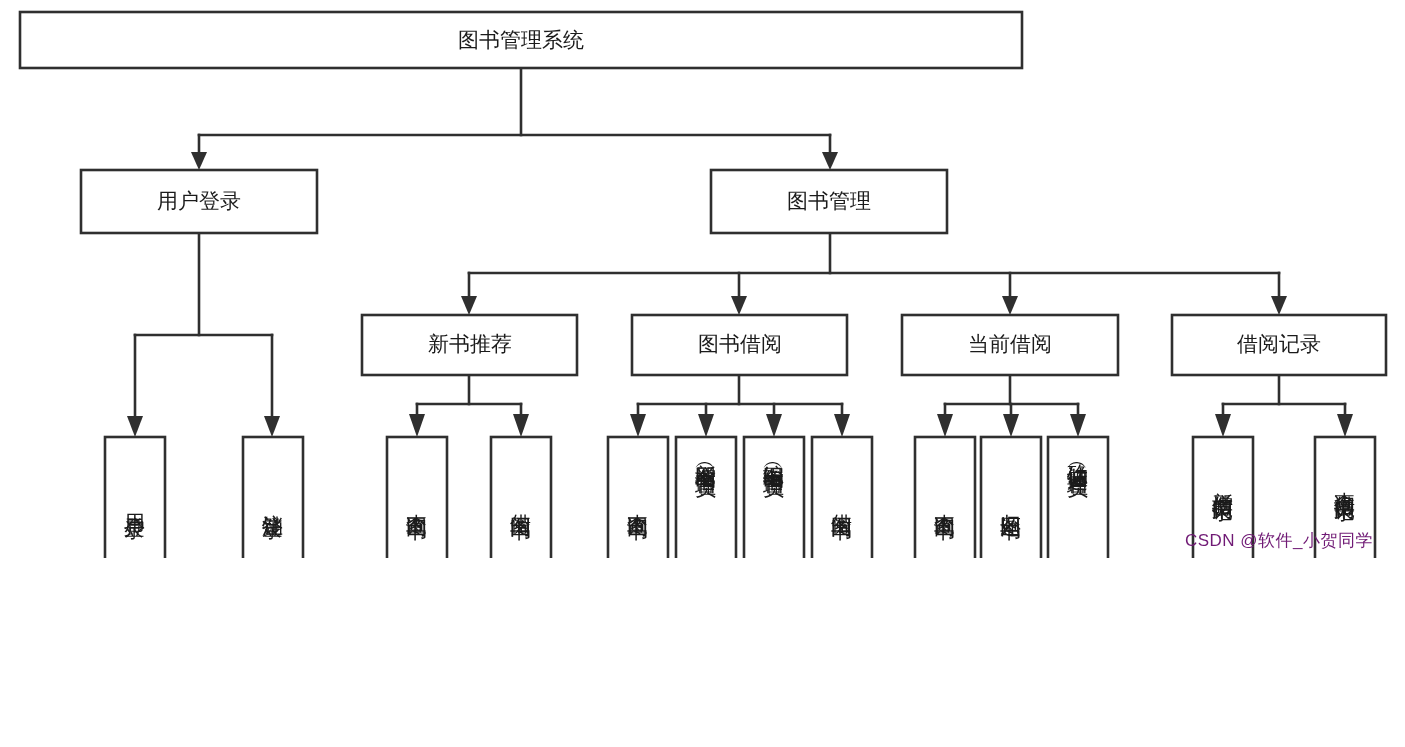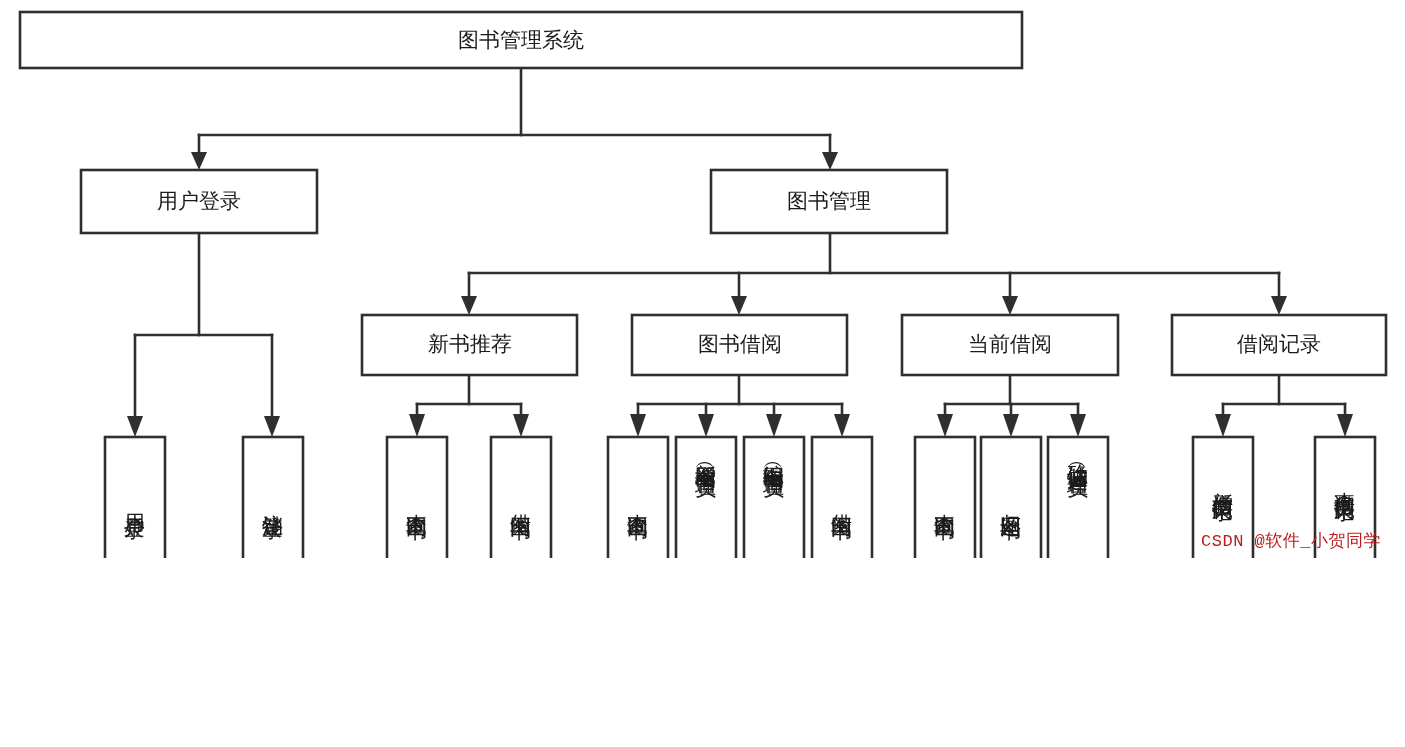--- a/index.html
+++ b/index.html
@@ -61,25 +61,25 @@
     text-orientation: upright;
     font-family: "Liberation Sans", "DejaVu Sans", sans-serif;
     font-size: 21px;
     line-height: 1;
     letter-spacing: 2px;
     color: #1b1b1b;
     white-space: nowrap;
   }
   .watermark {
     position: absolute;
-    right: 24px;
+    right: 32px;
     bottom: 6px;
-    font-family: Liberation Mono, monospace;
+    font-family: Liberation Sans, sans-serif;
     font-size: 17px;
-    color: #b91c1c;
+    color: #701a75;
     letter-spacing: 0.5px;
     white-space: nowrap;
   }
 </style>
 </head>
 <body>
 
 <div id="diagram-root">
 
   <svg class="diagram-svg" viewBox="0 0 1405 747" xmlns="http://www.w3.org/2000/svg">

